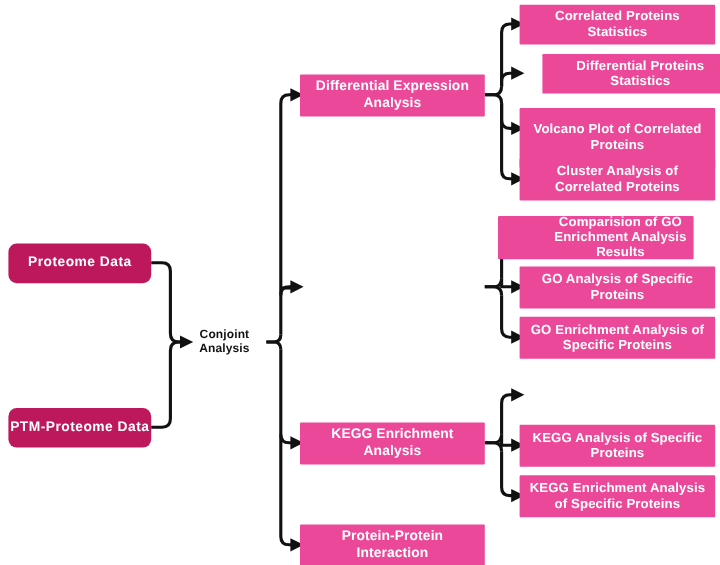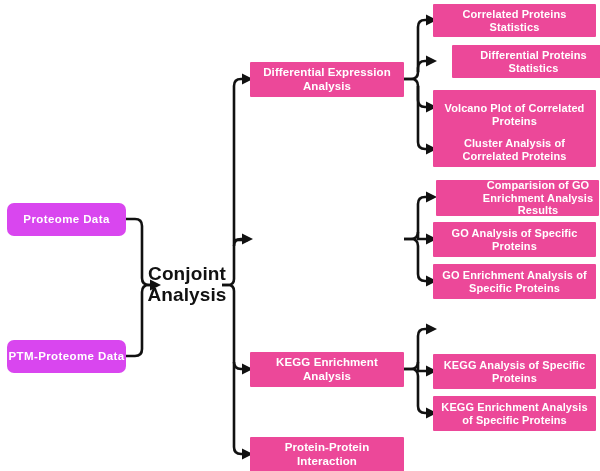--- a/index.html
+++ b/index.html
@@ -25,39 +25,39 @@
     align-items: center;
     justify-content: center;
     text-align: center;
     color: #ffffff;
     line-height: 1.18;
     letter-spacing: 0.1px;
     font-weight: 600;
     -webkit-font-smoothing: antialiased;
   }
   .node.blue {
-    background: #d946ef;
+    background: #be185d;
     border-radius: 7px;
     font-size: 11.5px;
     letter-spacing: 0.4px;
   }
   .node.salmon {
     background: #ec4899;
     border-radius: 1px;
     font-size: 11px;
     padding: 2px 4px;
   }
   .node.mid {
     font-size: 11.5px;
   }
   .plain-label {
     position: absolute;
     color: #111111;
     font-weight: 700;
-    font-size: 19px;
+    font-size: 10px;
     line-height: 1.1;
     text-align: center;
     display: flex;
     flex-direction: column;
     align-items: center;
     justify-content: center;
     letter-spacing: 0.1px;
   }
   #wires {
     position: absolute;
@@ -171,21 +171,21 @@
   </div>
 
   <div class="node salmon" style="left:433px; top:90px; width:163px; height:50px;">
     <span>Volcano Plot of Correlated Proteins</span>
   </div>
 
   <div class="node salmon" style="left:433px; top:132px; width:163px; height:35px;">
     <span>Cluster Analysis of Correlated Proteins</span>
   </div>
 
-  <div class="node salmon" style="left:436px; top:180px; width:163px; height:36px;padding-left:45px;">
+  <div class="node salmon" style="left:415px; top:180px; width:163px; height:36px;padding-left:45px;">
     <span>Comparision of GO Enrichment Analysis Results</span>
   </div>
 
   <div class="node salmon" style="left:433px; top:222px; width:163px; height:35px;">
     <span>GO Analysis of Specific Proteins</span>
   </div>
 
   <div class="node salmon" style="left:433px; top:264px; width:163px; height:35px;">
     <span>GO Enrichment Analysis of Specific Proteins</span>
   </div>

